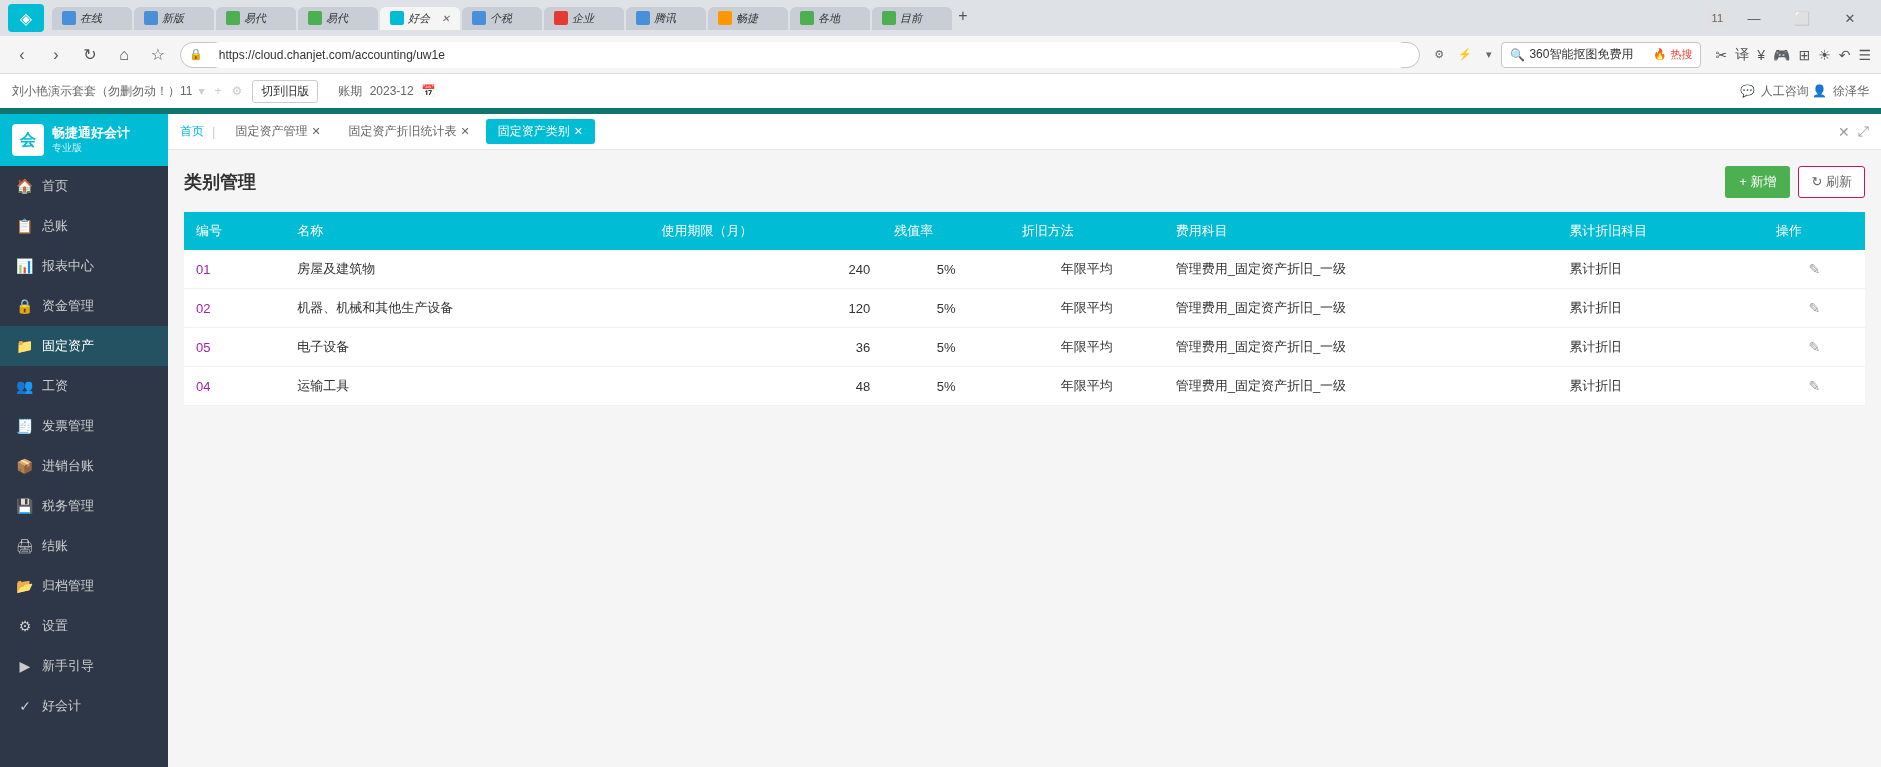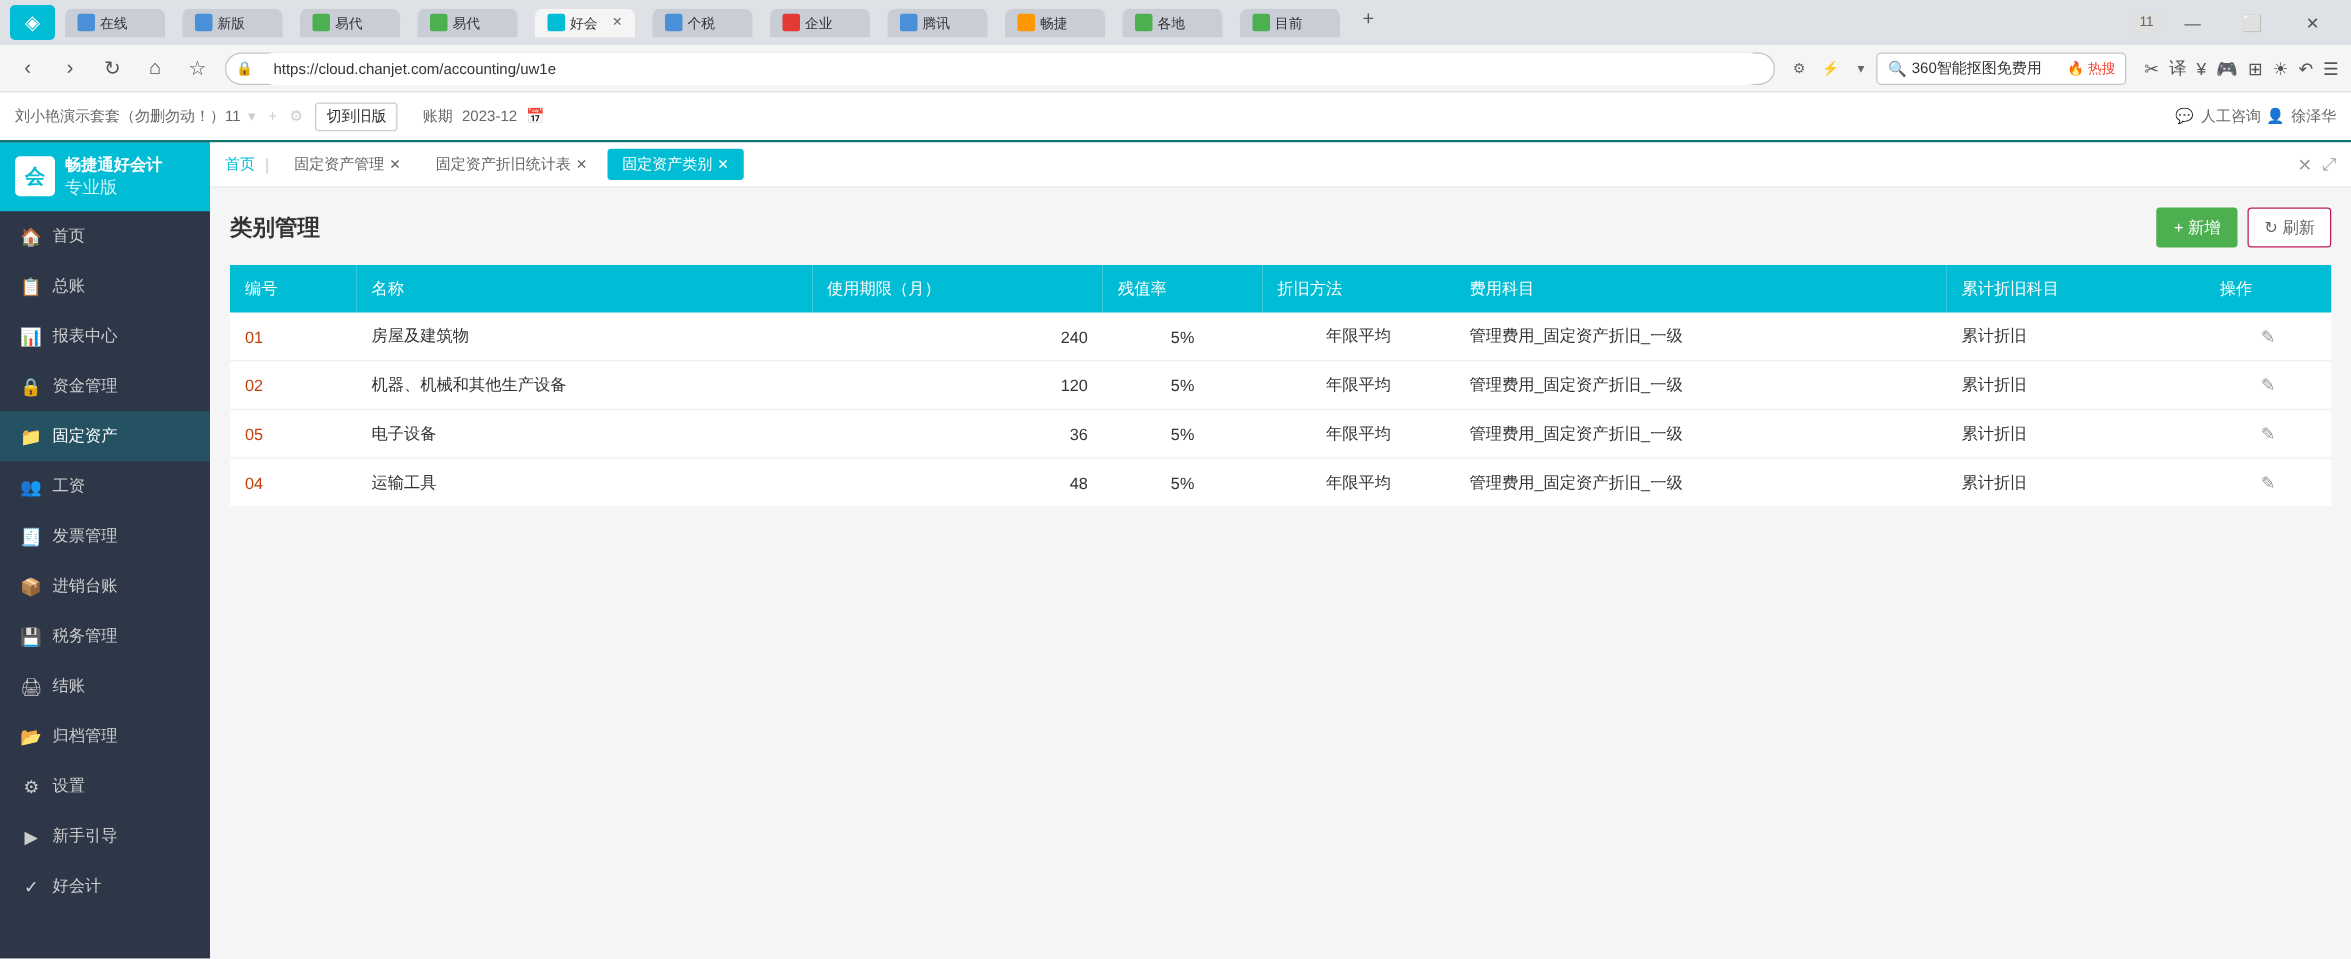--- a/index.html
+++ b/index.html
@@ -10,23 +10,24 @@
       background: #dee1e6;
       height: 36px;
       display: flex;
       align-items: center;
       padding: 0 8px;
       gap: 4px;
     }
     .browser-tabs {
       display: flex;
       align-items: flex-start;
-      gap: 14px;
+      gap: 2px;
       flex: 1;
       overflow: hidden;
+      font-style: italic;
     }
     .browser-tab {
       background: #c8cdd6;
       border-radius: 6px 6px 0 0;
       padding: 4px 10px;
       font-size: 11px;
       color: #333;
       display: flex;
       align-items: center;
       gap: 4px;
@@ -67,21 +68,21 @@
     }
     .toolbar-icons { display: flex; gap: 8px; align-items: center; color: #555; font-size: 14px; }
 
     
     .app-header {
       background: #fff;
       height: 40px;
       display: flex;
       align-items: center;
       padding: 0 12px;
-      border-bottom: 2px solid #0f766e;
+      border-bottom: 6px solid #0f766e;
       gap: 10px;
     }
     .account-info { font-size: 12px; color: #666; display: flex; align-items: center; gap: 6px; }
     .switch-btn {
       border: 1px solid #ccc;
       border-radius: 3px;
       padding: 2px 8px;
       font-size: 12px;
       color: #333;
       cursor: pointer;
@@ -104,21 +105,21 @@
     }
     .sidebar-logo {
       background: #00bcd4;
       padding: 10px 12px;
       display: flex;
       align-items: center;
       gap: 8px;
     }
     .logo-icon { width: 32px; height: 32px; background: white; border-radius: 4px; display: flex; align-items: center; justify-content: center; }
     .logo-text { font-size: 13px; font-weight: bold; color: white; line-height: 1.3; }
-    .logo-sub { font-size: 14px; color: rgba(255,255,255,0.8); }
+    .logo-sub { font-size: 10px; color: rgba(255,255,255,0.8); }
     .sidebar-item {
       display: flex;
       align-items: center;
       gap: 8px;
       padding: 11px 16px;
       color: #ccc;
       cursor: pointer;
       font-size: 13px;
       transition: background 0.2s;
     }
@@ -202,21 +203,21 @@
     }
     .data-table thead th.center { text-align: left; }
     .data-table tbody tr { border-bottom: 1px solid #f0f0f0; }
     .data-table tbody td {
       padding: 10px 12px;
       font-size: 13px;
       color: #333;
     }
     .data-table tbody td.center { text-align: center; }
     .data-table tbody td.right { text-align: right; }
-    .link-text { color: #c2410c; cursor: pointer; }
+    .link-text { color: #a21caf; cursor: pointer; }
     .edit-icon { color: #999; cursor: pointer; font-size: 14px; }
     .wc-btn { width: 46px; height: 36px; display: flex; align-items: center; justify-content: center; cursor: pointer; color: #555; font-size: 13px; }
 
     .page-tabs-close {
       margin-left: auto;
       display: flex;
       align-items: center;
       gap: 8px;
     }
     .expand-icon { font-size: 14px; color: #999; cursor: pointer; }

